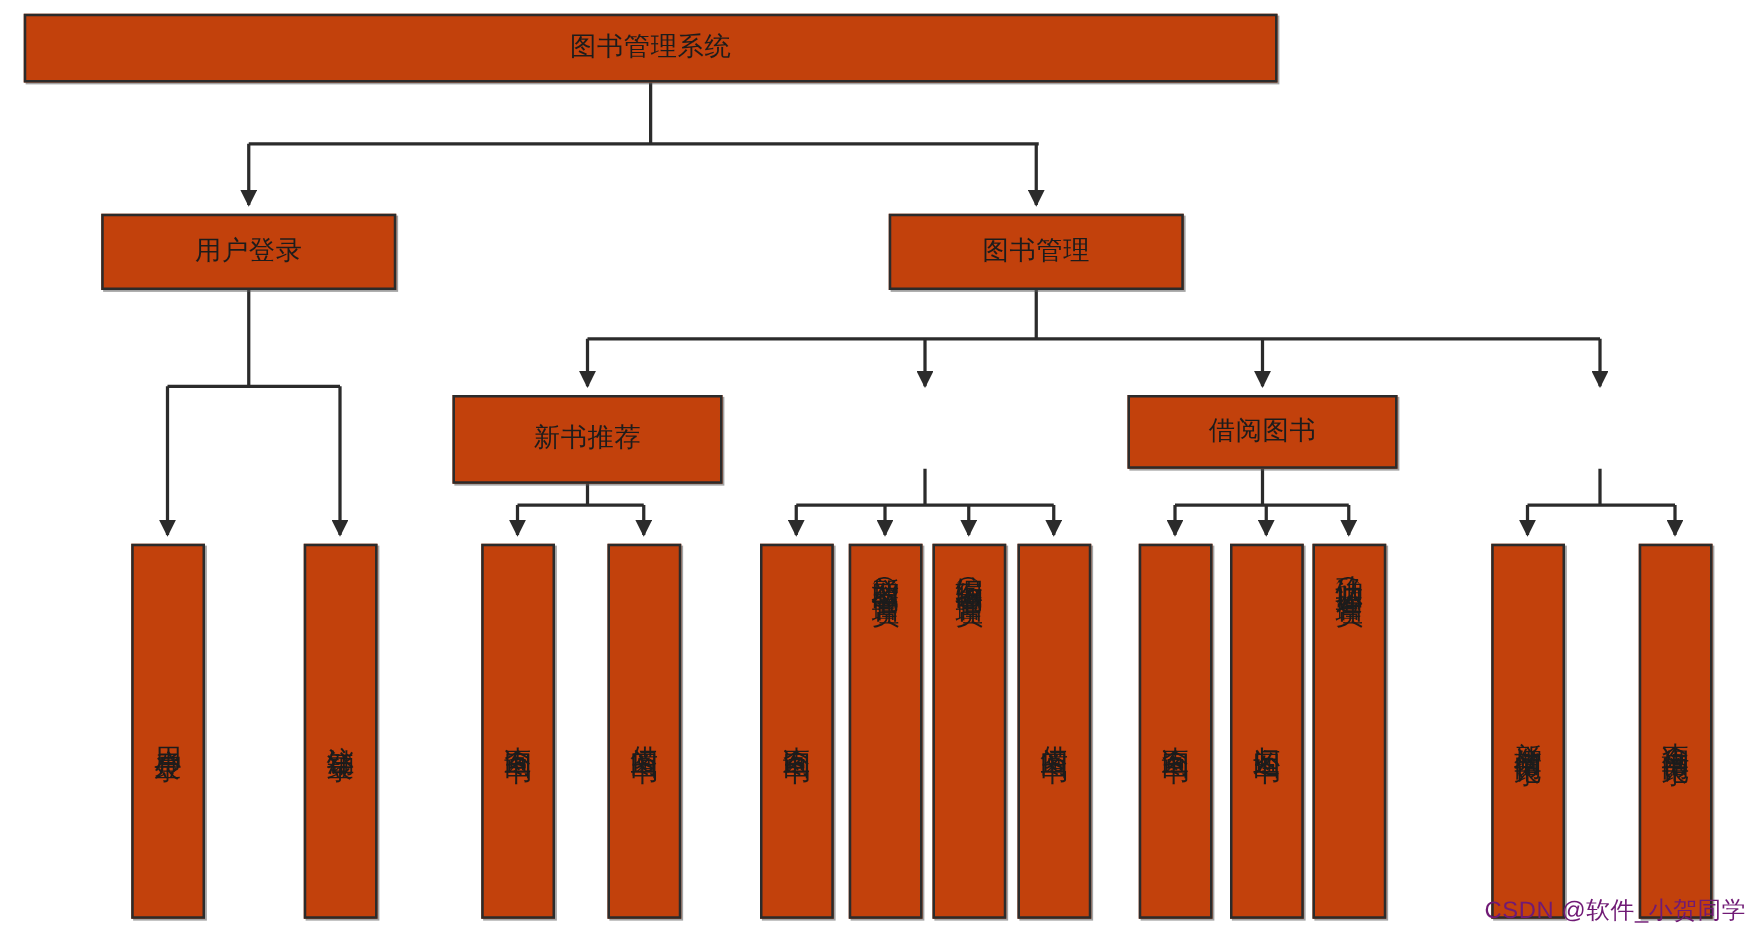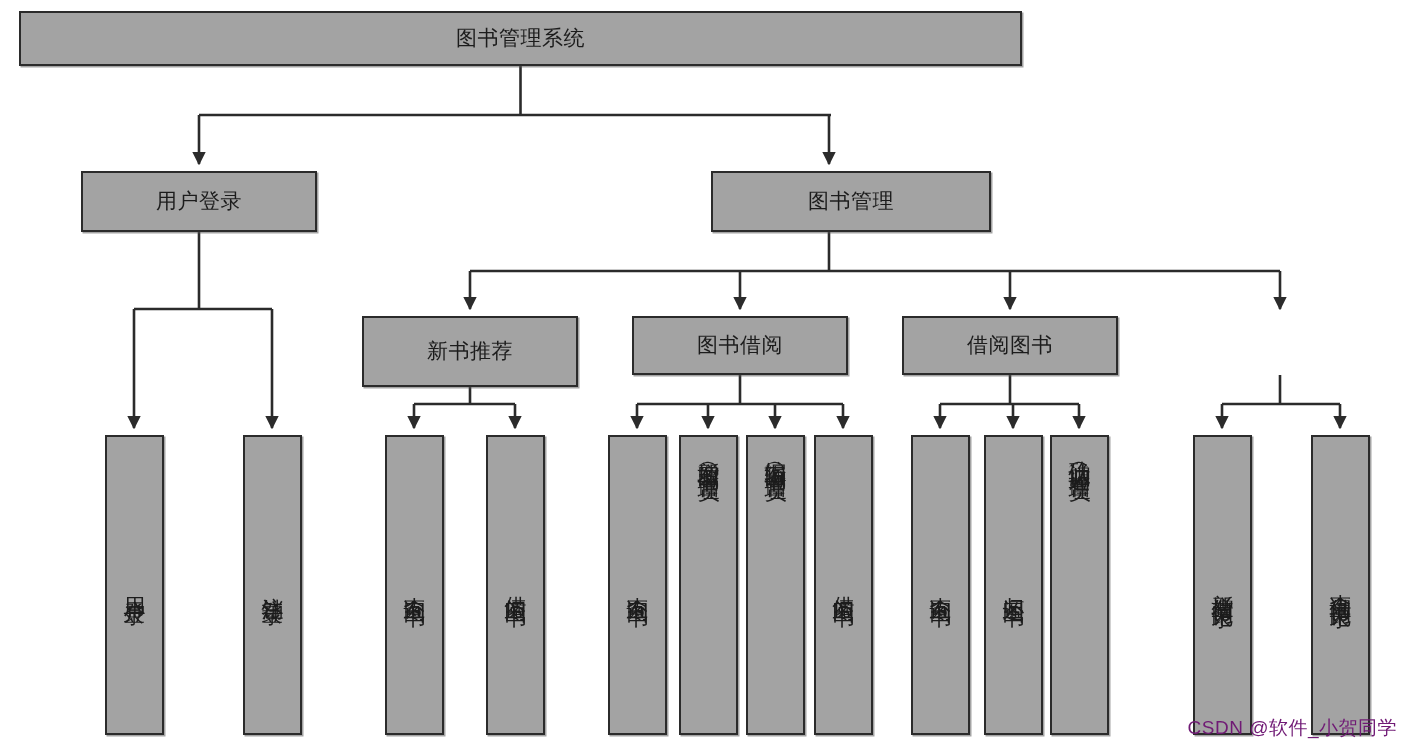--- a/index.html
+++ b/index.html
@@ -22,21 +22,21 @@
   svg.flow-canvas {
     position: absolute;
     left: 0;
     top: 0;
     width: 1405px;
     height: 747px;
   }
   .node-box {
     position: absolute;
     box-sizing: border-box;
-    background: #a3a3a3;
+    background: #c2410c;
     border: 2px solid #2b2b2b;
     box-shadow: 1.5px 1.5px 0 0 rgba(90,90,90,0.55);
     display: flex;
     align-items: center;
     justify-content: center;
     overflow: hidden;
   }
   .node-label {
     color: #1c1c1c;
     font-size: 21px;
@@ -130,29 +130,26 @@
     </g>
   </svg>
 
   <div class="node-box" style="left:19px; top:11px; width:1003px; height:55px;">
     <span class="node-label">图书管理系统</span>
   </div>
 
   <div class="node-box" style="left:81px; top:171px; width:236px; height:61px;">
     <span class="node-label">用户登录</span>
   </div>
-  <div class="node-box" style="left:711px; top:171px; width:280px; height:61px;">
+  <div class="node-box" style="left:711px; top:171px; width:236px; height:61px;">
     <span class="node-label">图书管理</span>
   </div>
 
   <div class="node-box" style="left:362px; top:316px; width:216px; height:71px;">
     <span class="node-label">新书推荐</span>
-  </div>
-  <div class="node-box" style="left:632px; top:316px; width:216px; height:59px;">
-    <span class="node-label">图书借阅</span>
   </div>
   <div class="node-box" style="left:902px; top:316px; width:216px; height:59px;">
     <span class="node-label">借阅图书</span>
   </div>
 
   <div class="node-box leaf center-text" style="left:105px; top:435px; width:59px; height:300px;">
     <span class="node-label">用户登录</span>
   </div>
   <div class="node-box leaf center-text" style="left:243px; top:435px; width:59px; height:300px;">
     <span class="node-label">注销登录</span>

